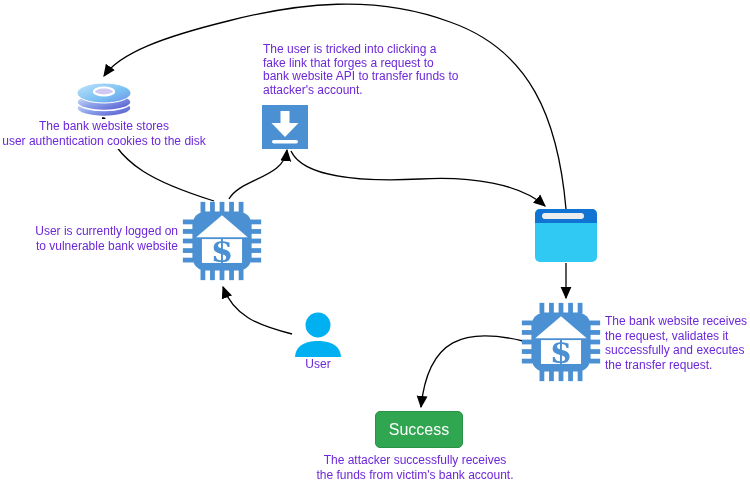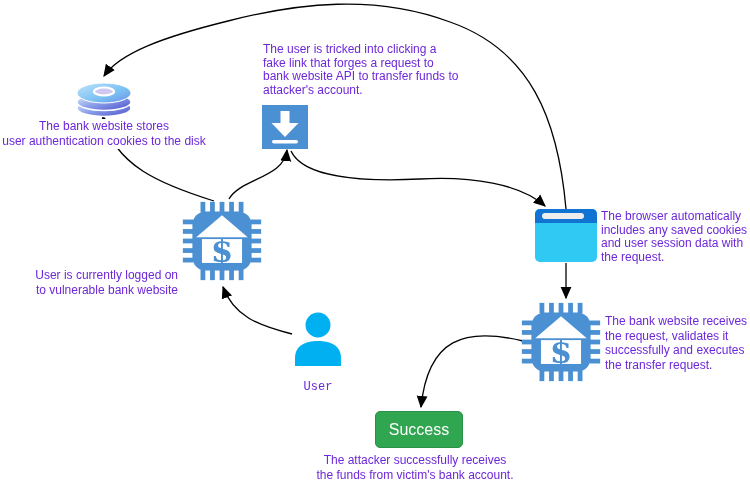--- a/index.html
+++ b/index.html
@@ -9,21 +9,21 @@
   }
   #arrows{position:absolute;left:0;top:0;z-index:1;}
   .node{position:absolute;z-index:2;}
   .label{
     position:absolute;z-index:3;background:#ffffff;
     font-size:12px;line-height:15px;white-space:pre-line;color:#6d28d9;
   }
   .lh135{line-height:13.5px;}
   .lh145{line-height:14.5px;}
   .center{text-align:center;}
-  .right{text-align:right;margin-top:44px;}
+  .right{text-align:right;}
   .dl-link{
     position:absolute;left:313px;top:117px;z-index:3;
     font-size:20px;color:#2573df;background:#fff;white-space:nowrap;
   }
   .dl-box{
     position:absolute;left:262px;top:105px;width:46px;height:44px;
     background:#4a90d2;z-index:2;
   }
   .success-btn{
     position:absolute;left:375px;top:411px;width:88px;height:37px;z-index:2;
@@ -130,24 +130,20 @@
     </svg>
   </div>
   <div class="label right" style="left:0px;top:224px;width:178px;">User is currently logged on
 to vulnerable bank website</div>
 
   <div class="browser">
     <div class="bar">
       <div class="addr"></div>
     </div>
   </div>
-  <div class="label lh135" style="left:601px;top:210px;width:150px;">The browser automatically
-includes any saved cookies
-and user session data with
-the request.</div>
 
   <div class="node" style="left:519px;top:300px;">
     <svg width="84" height="84" viewBox="0 0 88 88">
       <g fill="#4a90d2">
         <rect x="21.5" y="3" width="5" height="11"></rect>
           <rect x="31.5" y="3" width="5" height="11"></rect>
           <rect x="41.5" y="3" width="5" height="11"></rect>
           <rect x="51.5" y="3" width="5" height="11"></rect>
           <rect x="61.5" y="3" width="5" height="11"></rect>
         <rect x="21.5" y="74" width="5" height="11"></rect>
@@ -176,21 +172,21 @@
 the request, validates it
 successfully and executes
 the transfer request.</div>
 
   <div class="node" style="left:294px;top:312px;">
     <svg width="48" height="56" viewBox="0 0 48 56">
       <circle cx="24" cy="13" r="12.5" fill="#00b0f0"></circle>
       <path d="M1 54 L1 46 C1 34 11 29 24 29 C37 29 47 34 47 46 L47 54 Z" fill="#00b0f0"></path>
     </svg>
   </div>
-  <div class="label center" style="left:288px;top:380px;width:60px;font-family:Liberation Mono, monospace;">User</div>
+  <div class="label center" style="left:288px;top:357px;width:60px;">User</div>
 
   <div class="success-btn">
     <span>Success</span>
   </div>
   <div class="label center" style="left:300px;top:453px;width:230px;">The attacker successfully receives
 the funds from victim's bank account.</div>
 
   <div class="label center" style="left:-6px;top:119px;width:220px;">The bank website stores
 user authentication cookies to the disk</div>
 

